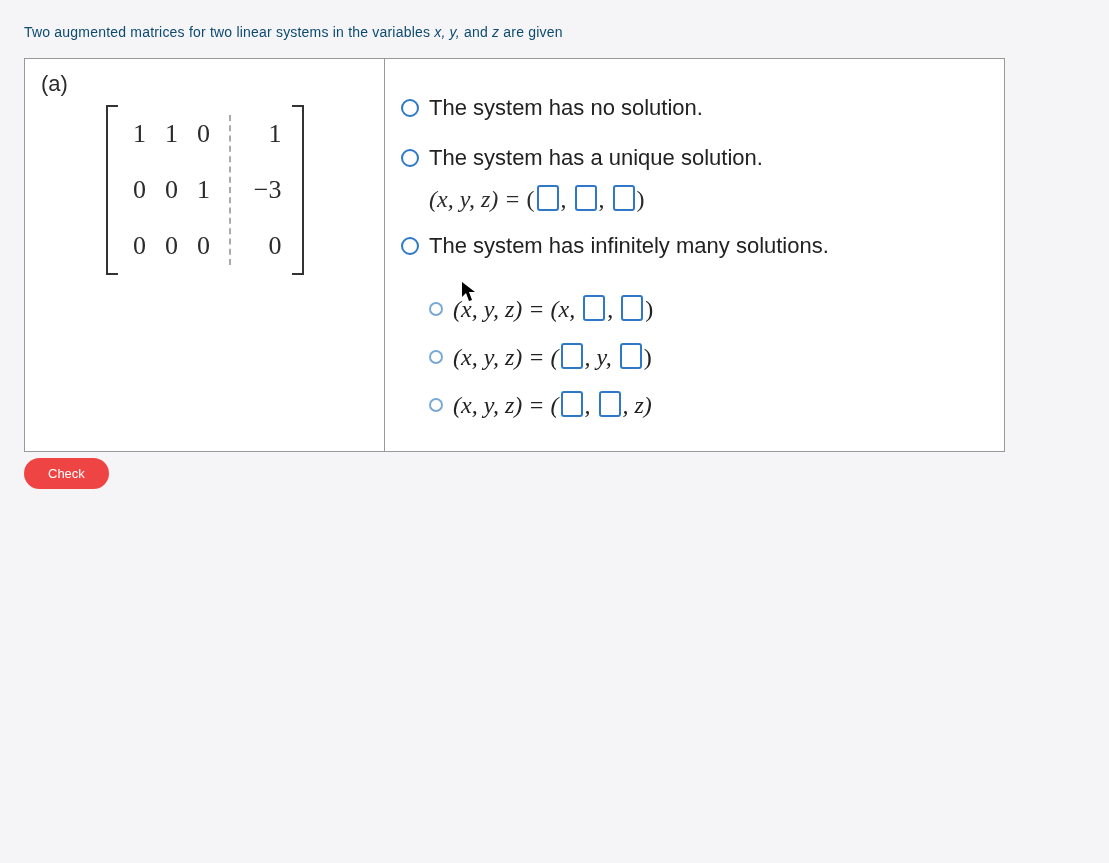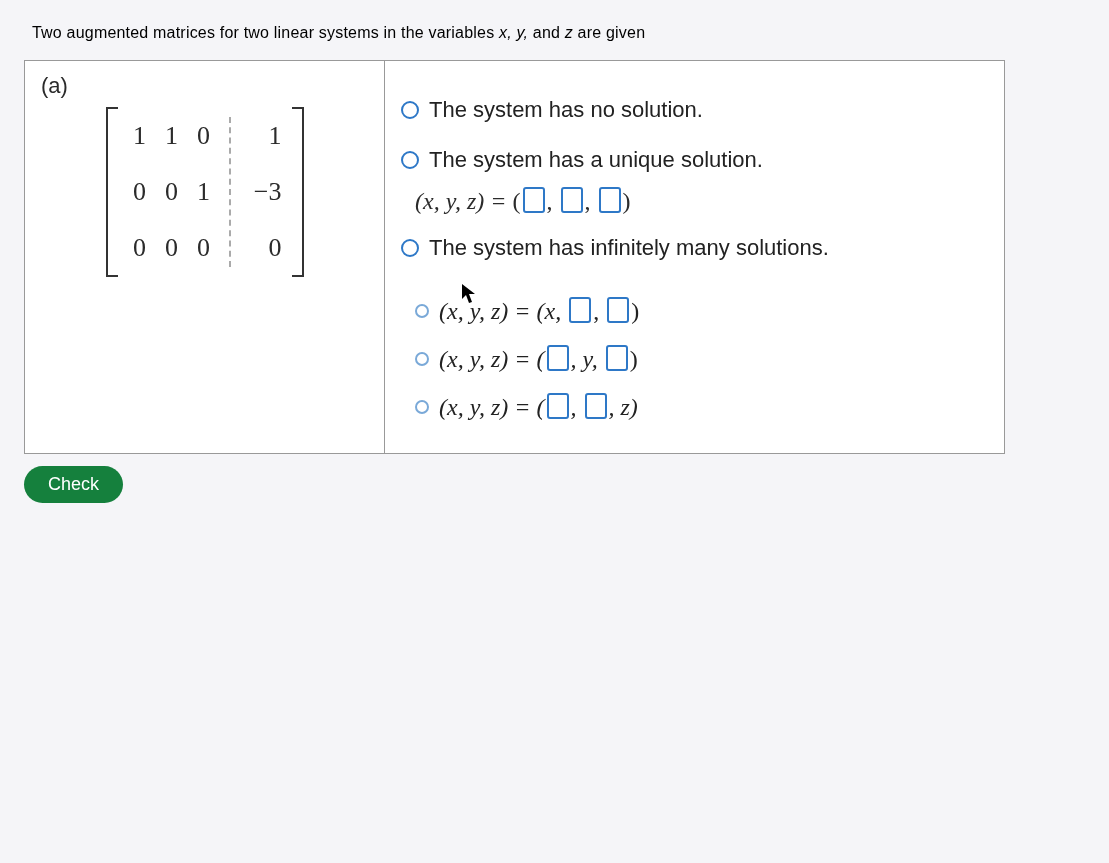--- a/index.html
+++ b/index.html
@@ -5,23 +5,23 @@
   * { box-sizing: border-box; }
   body {
     margin: 0;
     padding: 20px 24px;
     font-family: Arial, Helvetica, sans-serif;
     background: #f5f5f8;
     color: #2b2b2b;
     width: 1109px;
   }
   .intro p {
-    font-size: 16px;
-    margin: 4px 8px;
-    color: #000000;
+    font-size: 14px;
+    margin: 4px 0;
+    color: #0c4a6e;
     letter-spacing: 0.2px;
   }
   .intro .ital { font-style: italic; }
   .outer-table {
     margin-top: 18px;
     border: 1.5px solid #999;
     border-collapse: collapse;
     background: #fff;
   }
   .outer-table td {
@@ -81,21 +81,21 @@
   .radio {
     width: 18px; height: 18px;
     border: 2px solid #2e78c7;
     border-radius: 50%;
     flex: 0 0 auto;
   }
   .radio.small {
     width: 14px; height: 14px;
     border-color: #7aa9d8;
   }
-  .sub-opts { margin-left: 14px; }
+  .sub-opts { margin-left: 28px; }
   .sub-opts .opt-row { font-size: 22px; margin: 10px 0 20px 0;}
   .eq {
     font-family: 'Times New Roman', serif;
     font-size: 24px;
   }
   .ital2 { font-style: italic; }
   .blank {
     display: inline-block;
     width: 22px; height: 26px;
     border: 2px solid #2e78c7;
@@ -104,27 +104,27 @@
     margin: 0 2px;
     background: #fff;
   }
   .cursor {
     position: relative;
     display: inline-block;
     width: 0; height: 0;
   }
   .cursor svg { position: absolute; top: 0; left: 0;}
   .check-btn {
-    margin-top: 12px;
-    background: #15803d;
+    margin-top: 6px;
+    background: #ef4444;
     color: #fff;
     border: none;
     border-radius: 20px;
     padding: 8px 24px;
-    font-size: 18px;
+    font-size: 13px;
     cursor: pointer;
   }
 </style>
 </head>
 <body>
 
 
 
 <div class="intro">
   <p>

